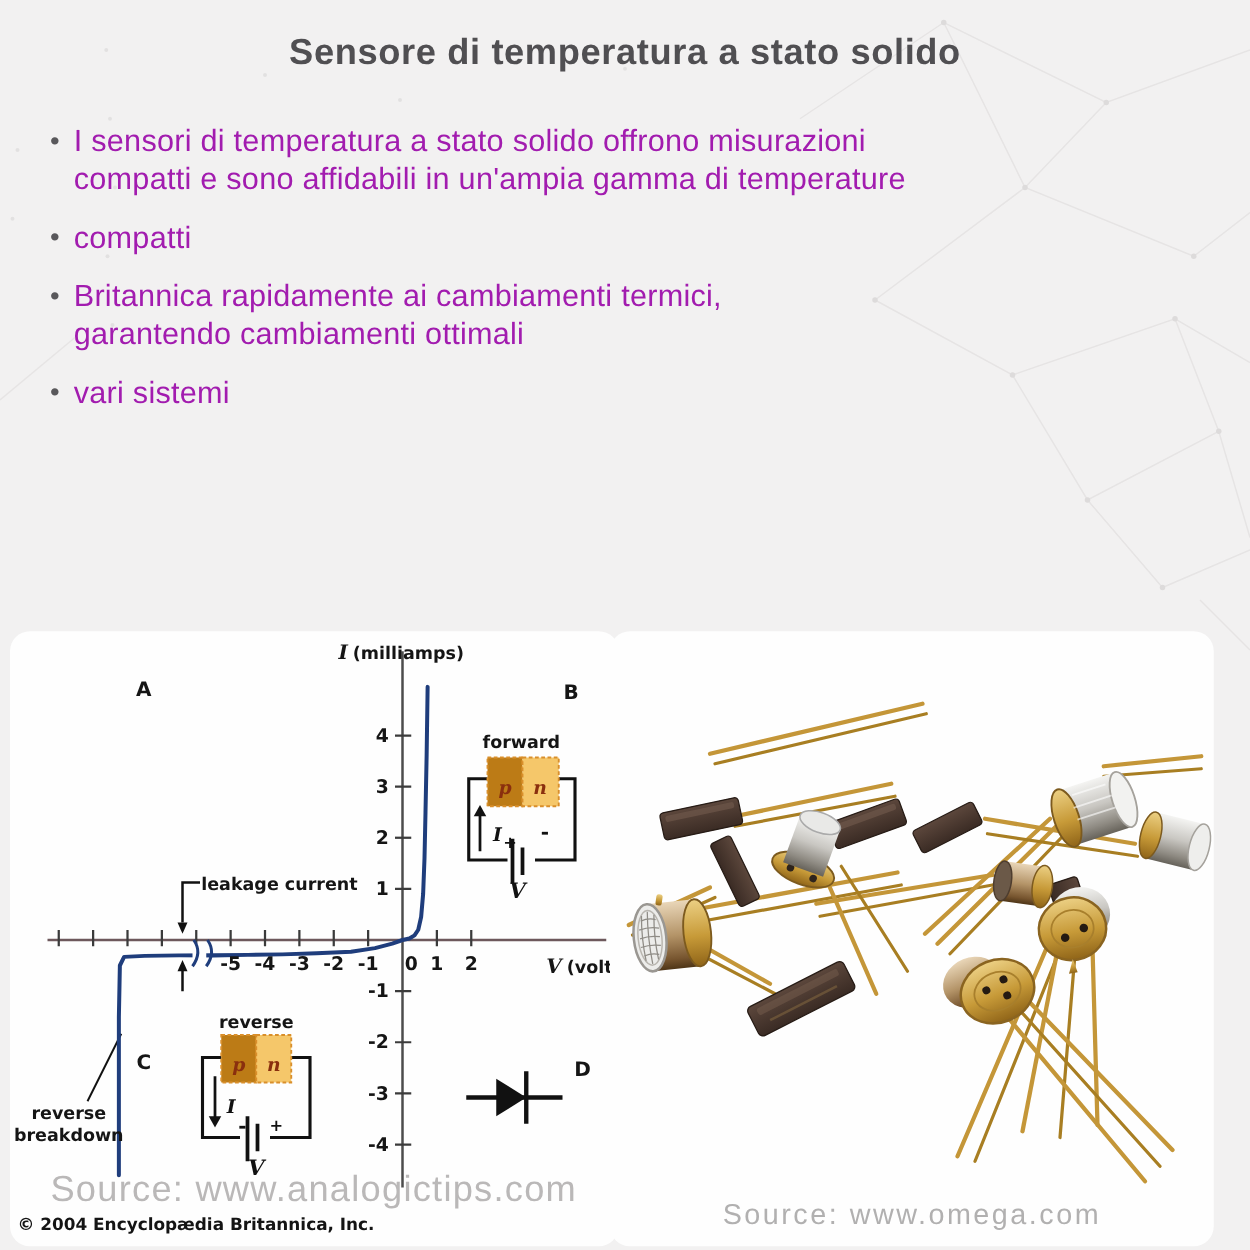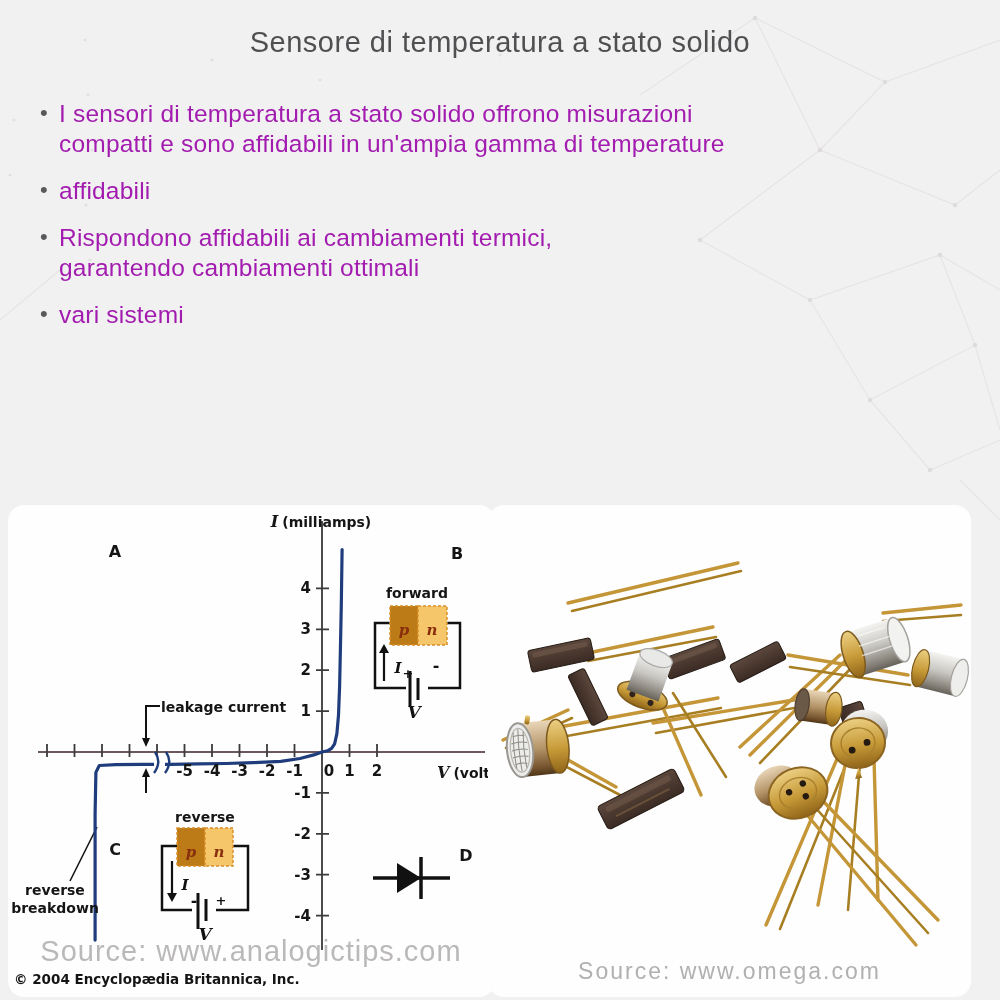--- a/index.html
+++ b/index.html
@@ -5,21 +5,21 @@
   html,body{margin:0;padding:0;}
   body{
     width:1000px;height:1000px;position:relative;overflow:hidden;
     background:#f2f1f1;
     font-family:"Liberation Sans",sans-serif;
   }
   .bg-texture{position:absolute;top:0;left:0;z-index:0;}
   .slide{position:absolute;inset:0;z-index:1;}
   h1.title{
     position:absolute;top:26px;left:0;width:1000px;margin:0;
-    text-align:center;font-size:29px;font-weight:400;color:#504f52;
+    text-align:center;font-size:29px;font-weight:700;color:#504f52;
     letter-spacing:.5px;
   }
   ul.bullets{position:absolute;top:99px;left:38px;width:940px;margin:0;padding:0;list-style:none;}
   ul.bullets li{
     position:relative;padding-left:21px;margin-bottom:17px;
     font-size:24.5px;line-height:30px;color:#a21caf;letter-spacing:.2px;
   }
   ul.bullets li::before{
     content:"•";position:absolute;left:2px;top:-1px;font-size:22px;color:#59585b;
   }
@@ -102,24 +102,24 @@
 <div class="slide">
 
   <h1 class="title">Sensore di temperatura a stato solido</h1>
 
   <ul class="bullets" id="bullets">
       <li>
         <span class="bl">I sensori di temperatura a stato solido offrono misurazioni</span>
         <span class="bl">compatti e sono affidabili in un'ampia gamma di temperature</span>
       </li>
       <li>
-        <span class="bl">affidabili</span>
+        <span class="bl">compatti</span>
       </li>
       <li>
-        <span class="bl">Rispondono affidabili ai cambiamenti termici,</span>
+        <span class="bl">Britannica rapidamente ai cambiamenti termici,</span>
         <span class="bl">garantendo cambiamenti ottimali</span>
       </li>
       <li>
         <span class="bl">vari sistemi</span>
       </li>
     </ul>
 
   <div class="panel panel-left">
     <svg id="chartsvg" width="487" height="492" viewBox="0 0 487 492">
       <g>

